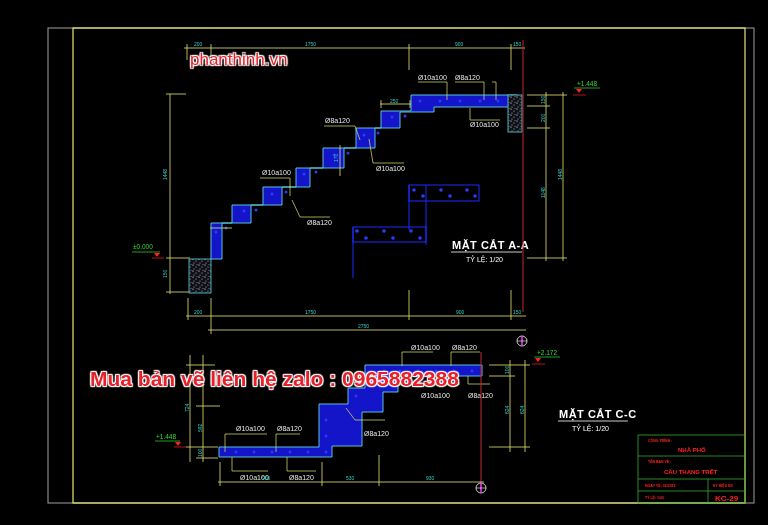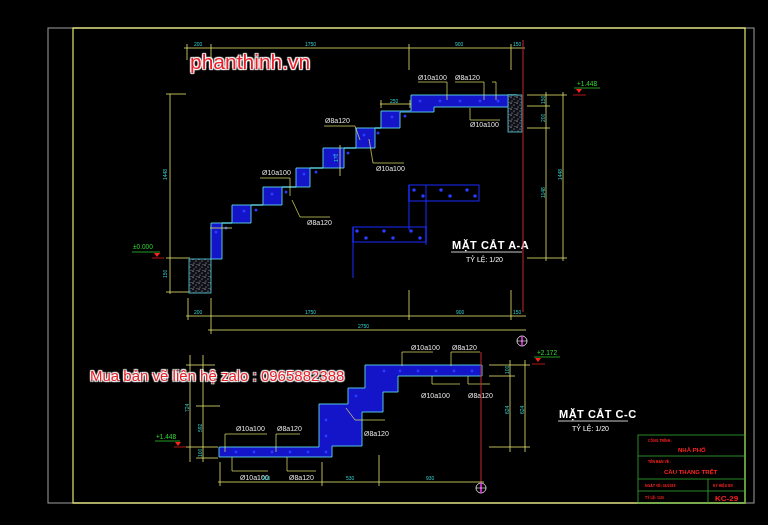--- a/index.html
+++ b/index.html
@@ -7,24 +7,24 @@
   #canvas { position: absolute; left: 0; top: 0; width: 768px; height: 525px; }
   svg text { font-family: "Liberation Sans", sans-serif; }
   .dim { fill: #33cccc; font-size: 5px; }
   .rebar { fill: #e8e8e8; font-size: 7px; }
   .elev { fill: #33dd33; font-size: 6.5px; }
   .title { fill: #ffffff; font-size: 11px; font-weight: bold; letter-spacing: 0.5px; }
   .scale { fill: #ffffff; font-size: 7px; }
   .tb-label { fill: #ff2222; font-size: 3.5px; font-weight: bold; }
   .tb-value { fill: #ff2222; font-size: 6px; font-weight: bold; }
   .tb-code { fill: #ff2222; font-size: 8px; font-weight: bold; }
-  .wm-site { position: absolute; left: 190px; top: 50px; font-size: 21px; color: #e8202a; font-weight: normal;
+  .wm-site { position: absolute; left: 190px; top: 50px; font-size: 17px; color: #e8202a; font-weight: normal;
              text-shadow: 0 0 2px #fff, 0 0 2px #fff, 1px 1px 1px #fff, -1px -1px 1px #fff, 1px -1px 1px #fff, -1px 1px 1px #fff; }
-  .wm-contact { position: absolute; left: 90px; top: 367px; font-size: 15px; color: #e8202a;
-             text-shadow: 0 0 2px #fff, 0 0 2px #fff, 1px 1px 1px #fff, -1px -1px 1px #fff, 1px -1px 1px #fff, -1px 1px 1px #fff; white-space: nowrap; }
+  .wm-contact { position: absolute; left: 90px; top: 367px; font-size: 21px; color: #e8202a;
+             text-shadow: 0 0 2px #fff, 0 0 2px #fff, 1px 1px 1px #fff, -1px -1px 1px #fff, 1px -1px 1px #fff, -1px 1px 1px #fff; white-space: nowrap; font-weight: bold; }
 </style>
 </head>
 <body>
 
 <svg id="canvas" viewBox="0 0 768 525" xmlns="http://www.w3.org/2000/svg">
   <defs>
     <pattern id="speckle" width="6" height="6" patternUnits="userSpaceOnUse">
       <rect width="6" height="6" fill="#101018"></rect>
       <circle cx="1" cy="1" r="0.6" fill="#ffffff"></circle>
       <circle cx="4" cy="3" r="0.5" fill="#dddddd"></circle>

